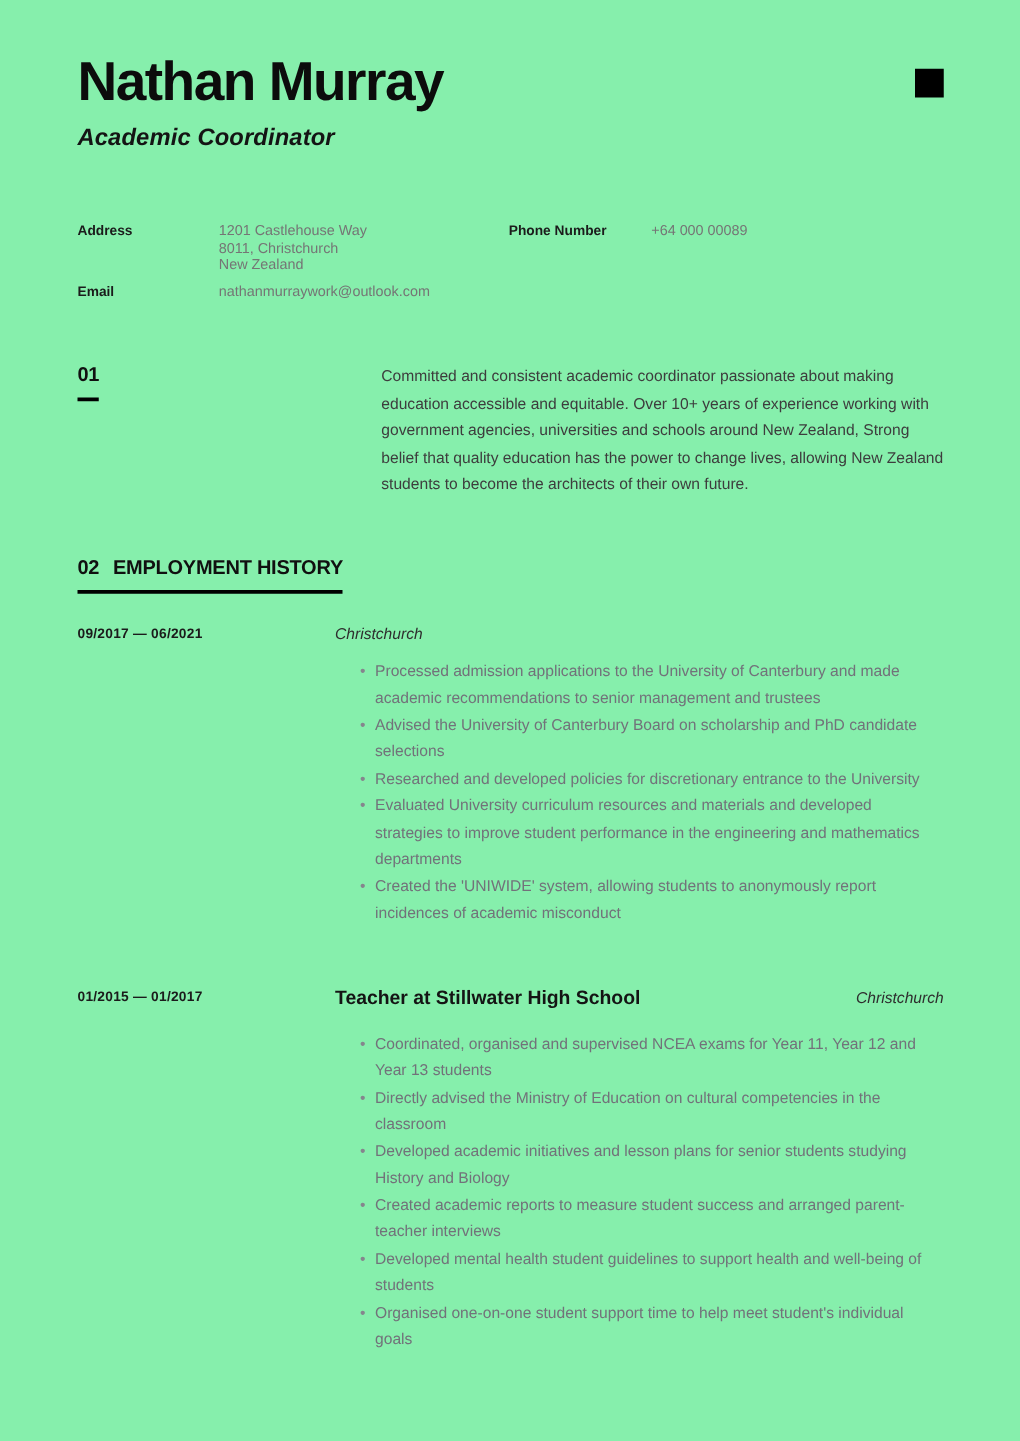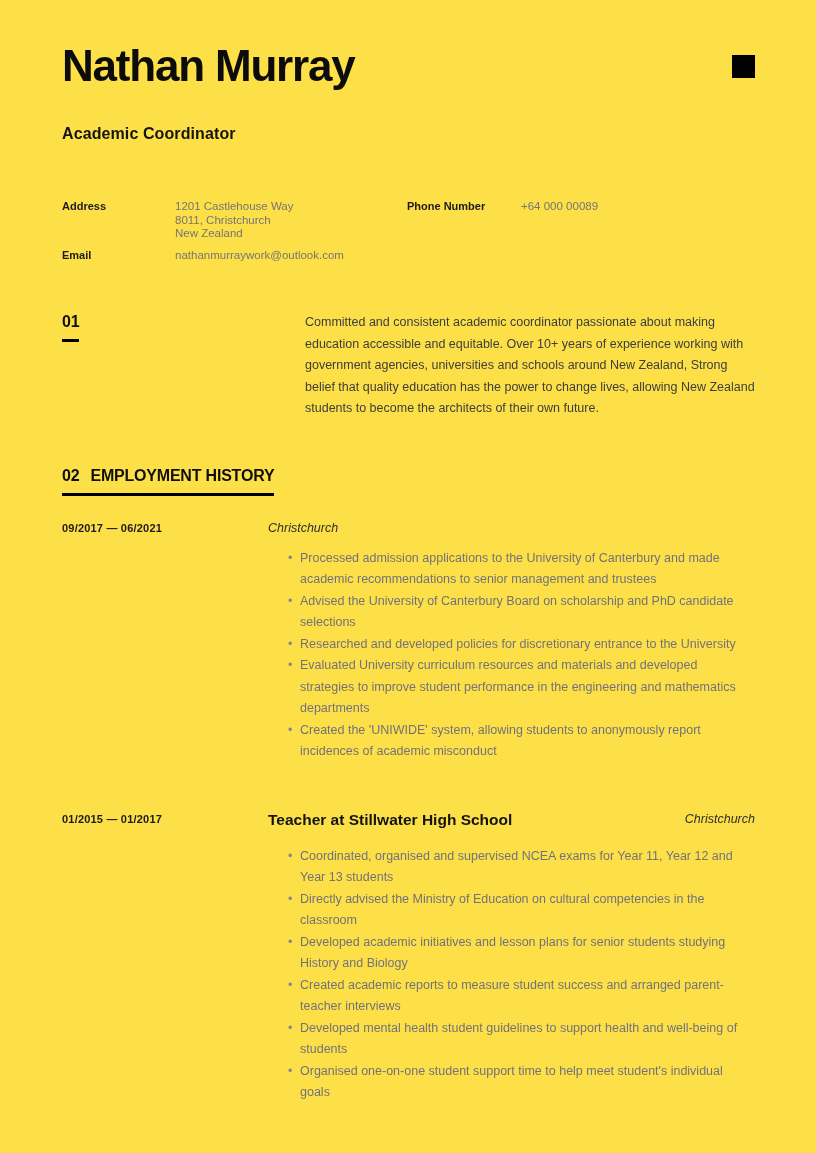--- a/index.html
+++ b/index.html
@@ -1,26 +1,26 @@
 <!DOCTYPE html>
 <html><head>
 <meta charset="utf-8">
 <style>
   * { margin:0; padding:0; box-sizing:border-box; }
   html,body { background:#ffffff; }
   body { font-family:"Liberation Sans", sans-serif; }
   .page {
-    width:816px; height:1153px; background:#fde047;
+    width:816px; height:1153px; background:#86efac;
     padding:44px 61px 0 62px; position:relative; overflow:hidden;
   }
   
   .header { display:flex; justify-content:space-between; align-items:center; }
   .name { font-size:44px; font-weight:700; letter-spacing:-1.2px; line-height:1; color:#0c0c0c; }
   .logo-square { width:23px; height:23px; background:#000000; flex-shrink:0; }
-  .subtitle { font-size:16px; font-weight:700; color:#141414; margin-top:37px; letter-spacing:0.1px; }
+  .subtitle { font-size:19px; font-weight:700; color:#141414; margin-top:12px; letter-spacing:0.1px;font-style:italic; }
 
   
   .contact { display:grid; grid-template-columns:113px 232px 114px 1fr; row-gap:8px; margin-top:57px; }
   .contact .label { font-size:11px; font-weight:700; color:#1b1b1b; line-height:13.5px; }
   .contact .value { font-size:11.5px; color:#757575; line-height:13.5px; }
 
   
   .section { display:flex; align-items:flex-start;gap:37px; }
   .section-01 { margin-top:50px; }
   .section-02 { margin-top:46px; }

